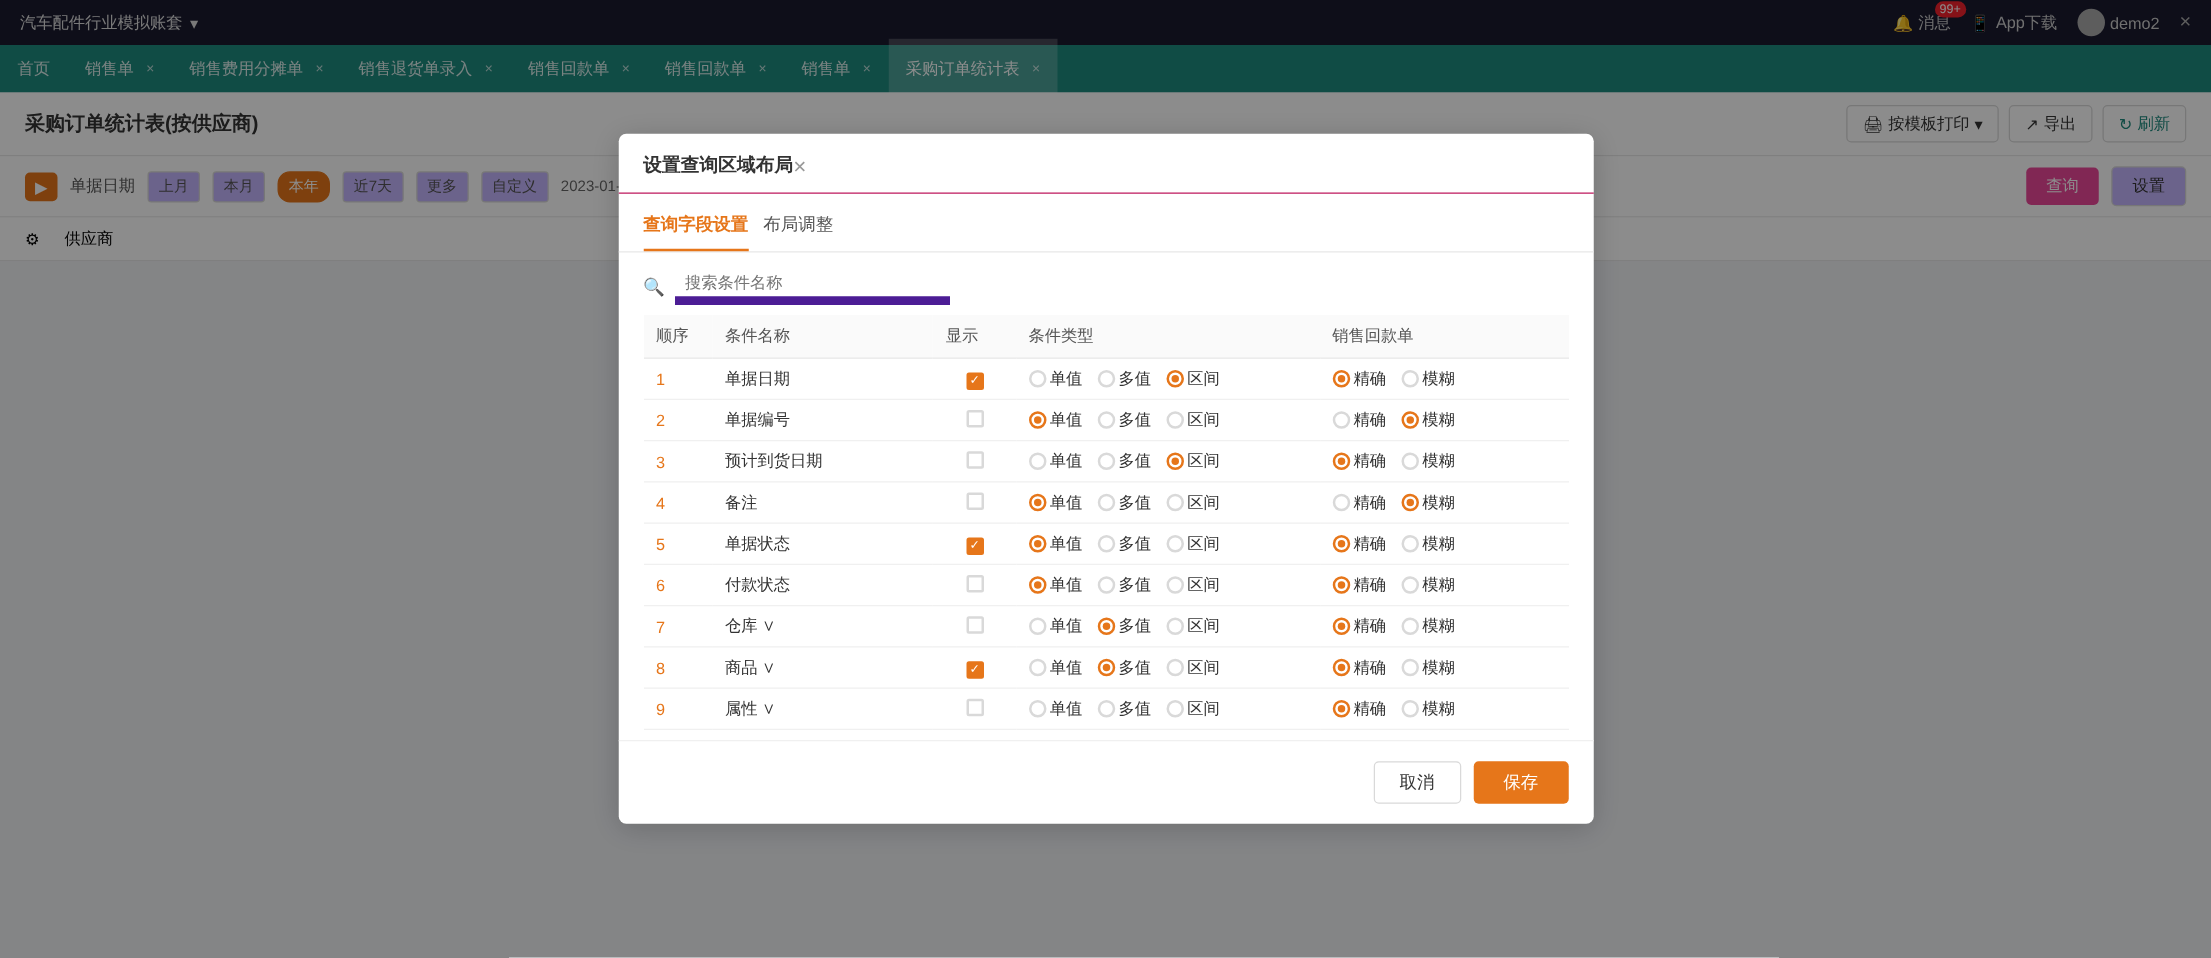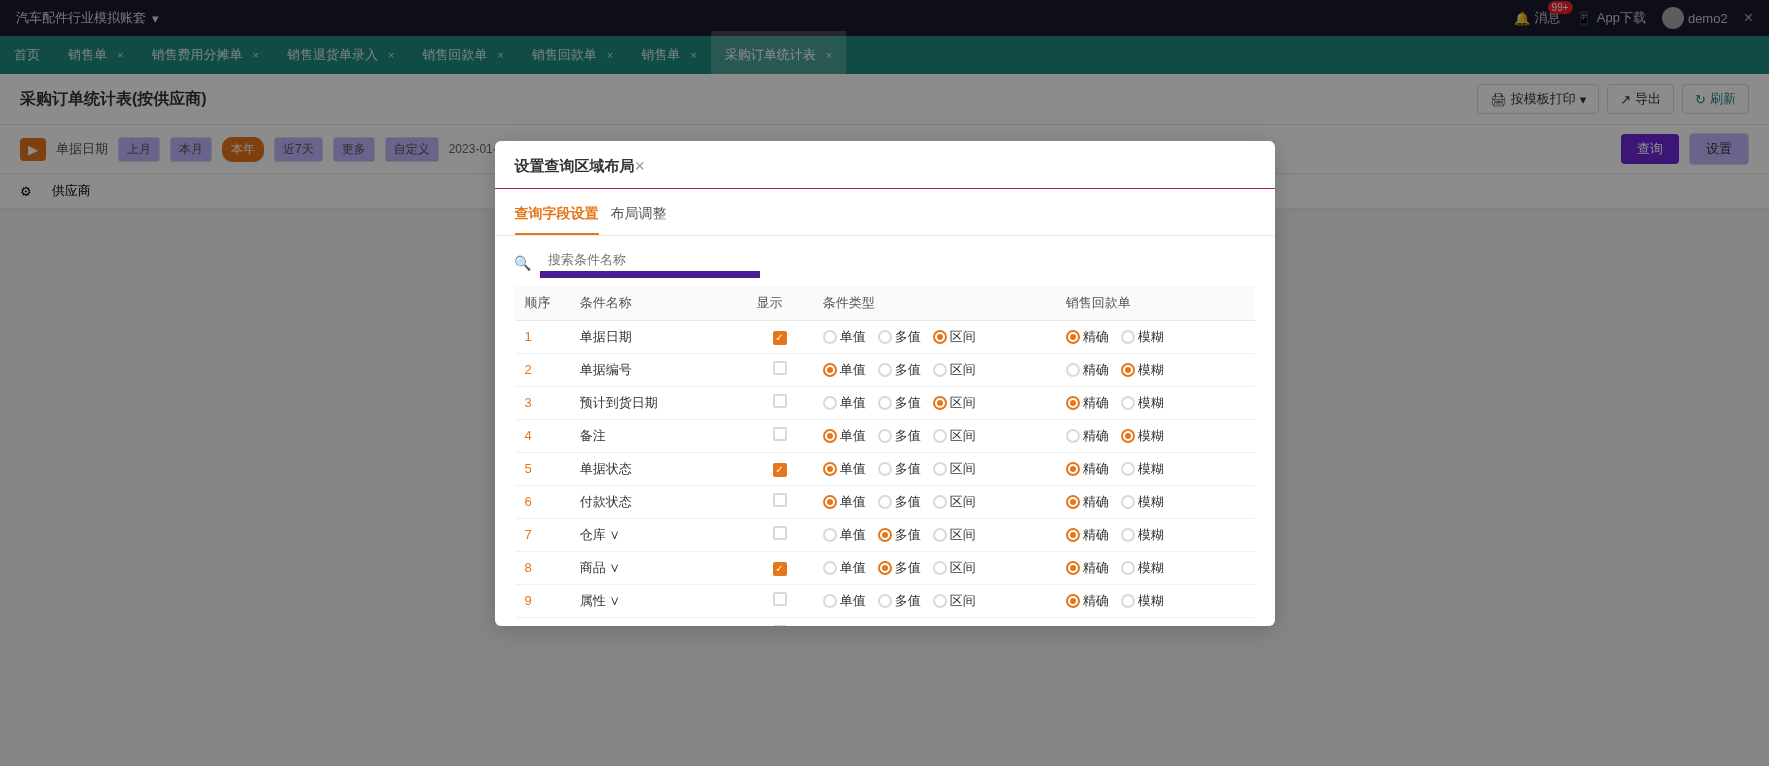--- a/index.html
+++ b/index.html
@@ -180,21 +180,21 @@
       padding: 16px 20px;
       display: flex;
       justify-content: flex-end;
       gap: 10px;
       border-top: 1px solid #f0f0f0;
     }
     .btn-cancel { border: 1px solid #d9d9d9; background: #fff; padding: 7px 20px; border-radius: 4px; cursor: pointer; font-size: 14px; color: #333; }
     .btn-save { border: none; background: #e6761a; color: #fff; padding: 7px 24px; border-radius: 4px; cursor: pointer; font-size: 14px; }
 
     
-    .query-btn { background: #6d28d9; border: none; color: #fff; padding: 6px 16px; border-radius: 4px; cursor: pointer; font-size: 13px; }
+    .query-btn { background: #ec4899; border: none; color: #fff; padding: 6px 16px; border-radius: 4px; cursor: pointer; font-size: 13px; }
     .set-btn { border: 1px solid #d9d9d9; background: #c4b5fd; padding: 6px 16px; border-radius: 4px; cursor: pointer; font-size: 13px; color: #333; }
   </style>
 </head>
 <body>
 
 <div class="top-bar">
   <div class="top-bar-left">
     <span>汽车配件行业模拟账套</span>
     <span style="cursor:pointer;">▾</span>
   </div>
@@ -644,14 +644,18 @@
                       <span>模糊</span>
                     </span>
                   </div>
                 </td>
               </tr>
             </tbody>
         </table>
       </div>
     </div>
 
+    <div class="dialog-footer">
+      <button class="btn-cancel">取消</button>
+      <button class="btn-save">保存</button>
+    </div>
   </div>
 </div>
 
 </body></html>

